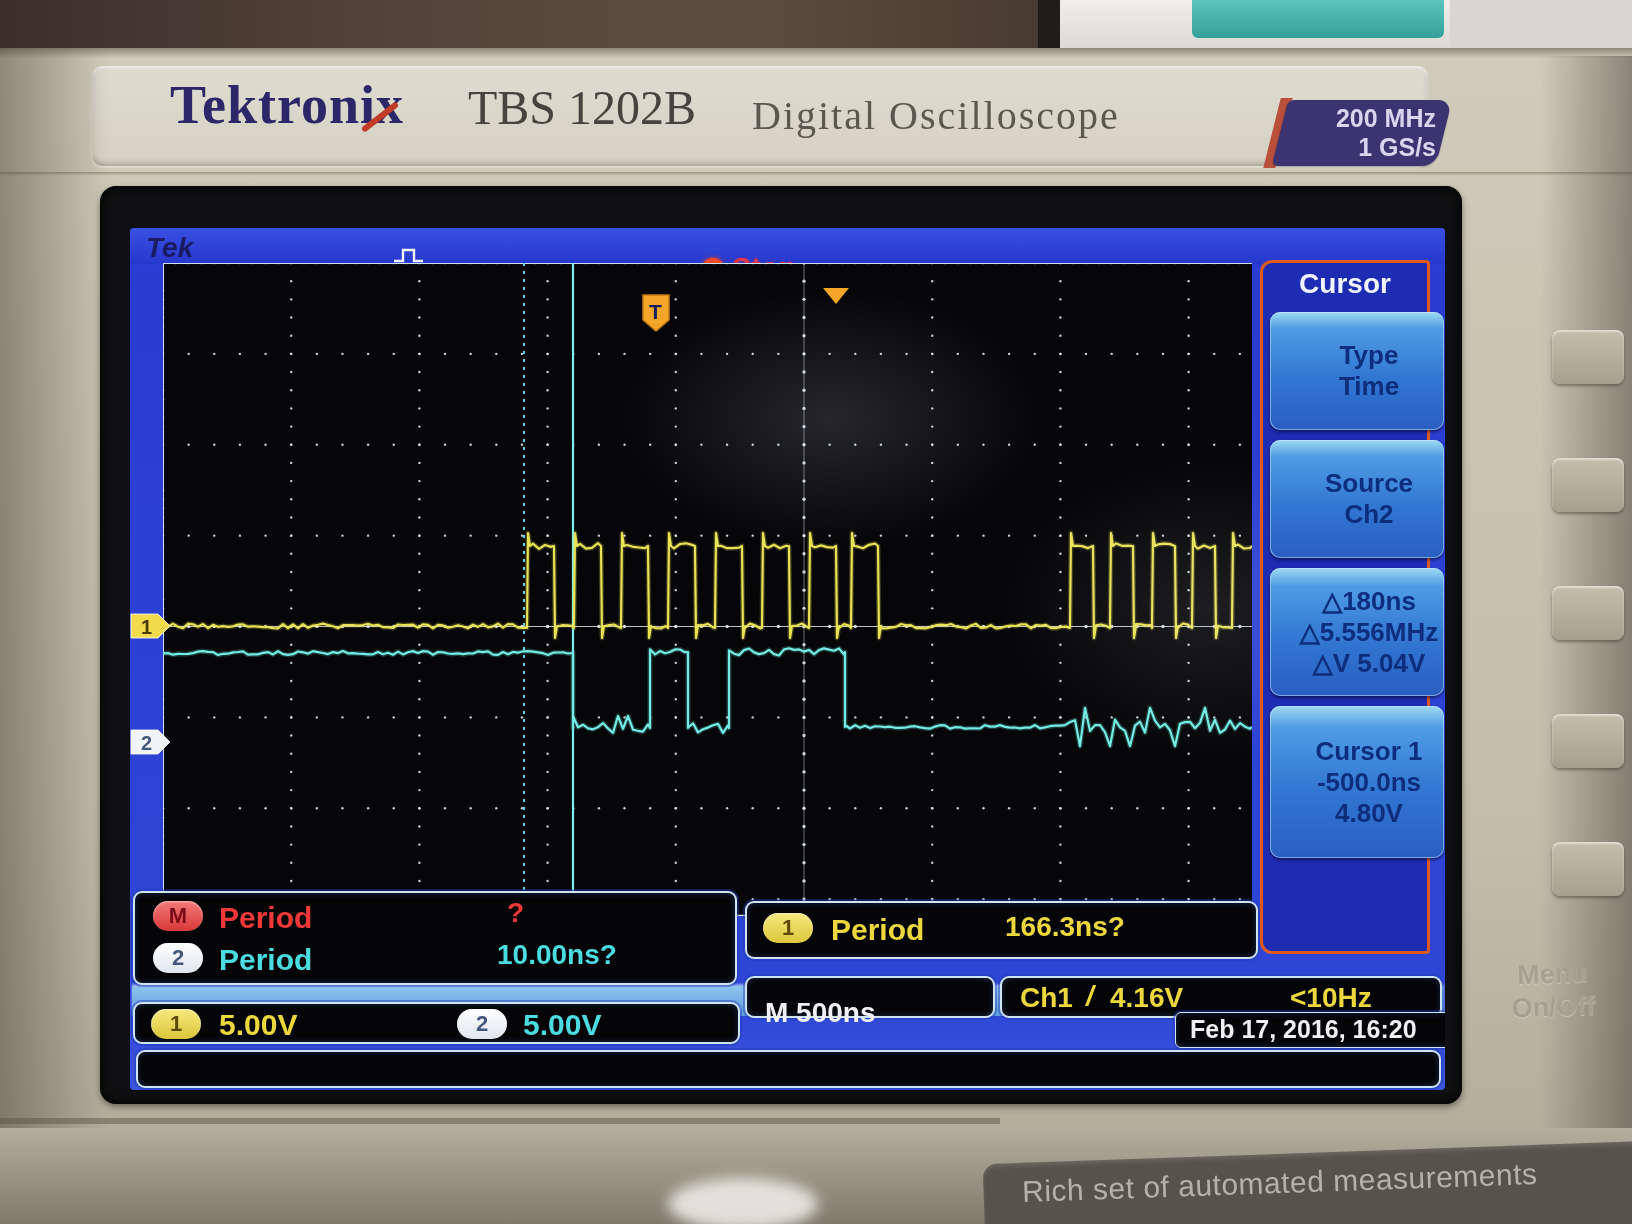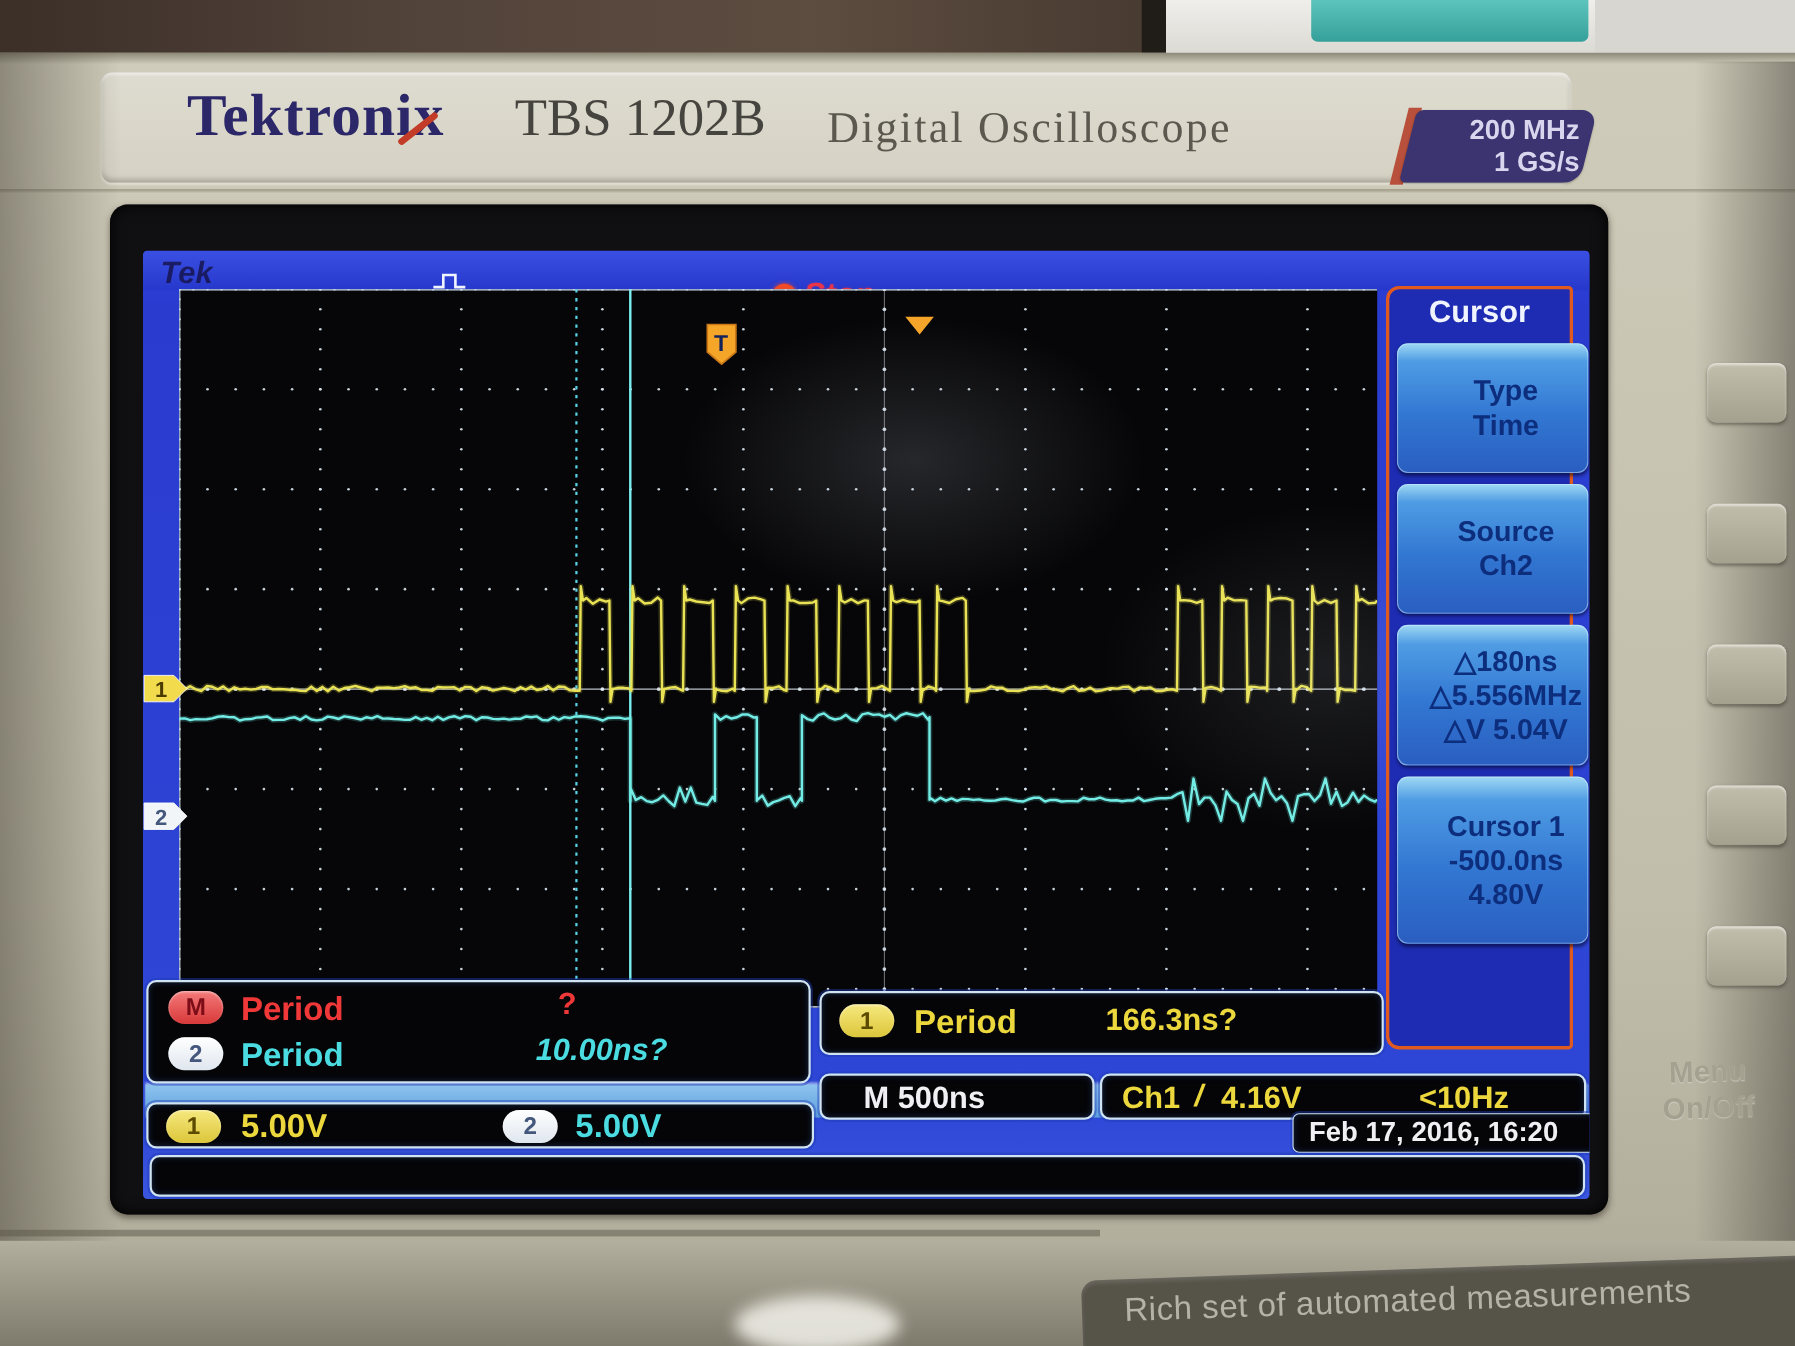--- a/index.html
+++ b/index.html
@@ -954,31 +954,31 @@
     </div>
 
     <div class="abs" id="blue-band"></div>
 
     <div class="abs ro-box" id="meas-box">
       <span class="abs pill pill-m" style="left:18px;top:8px;">M</span>
       <span class="abs ro-label t-red" style="left:84px;top:8px;">Period</span>
       <span class="abs ro-val t-red" style="left:372px;top:4px;">?</span>
       <span class="abs pill pill-w" style="left:18px;top:50px;">2</span>
       <span class="abs ro-label t-cyan" style="left:84px;top:50px;">Period</span>
-      <span class="abs ro-val t-cyan" style="left:352px;top:46px;font-style:italic;">10.00ns?</span>
+      <span class="abs ro-val t-cyan" style="left:362px;top:46px;">10.00ns?</span>
     </div>
 
     <div class="abs ro-box" id="period-box">
       <span class="abs pill pill-y" style="left:16px;top:10px;">1</span>
       <span class="abs ro-label t-yel" style="left:84px;top:10px;">Period</span>
       <span class="abs ro-val t-yel" style="left:258px;top:8px;">166.3ns?</span>
     </div>
 
     <div class="abs ro-box" id="tb-box">
-      <span class="abs ro-val t-wht" style="left:18px;top:4px;margin-left:20px;">M 500ns</span>
+      <span class="abs ro-val t-wht" style="left:18px;top:19px;">M 500ns</span>
     </div>
 
     <div class="abs ro-box" id="trig-box">
       <span class="abs ro-val t-yel" style="left:18px;top:4px;">Ch1</span>
       <span class="abs ro-val t-yel" style="left:84px;top:2px;font-style:italic;">/</span>
       <span class="abs ro-val t-yel" style="left:108px;top:4px;">4.16V</span>
       <span class="abs ro-val t-yel" style="left:288px;top:4px;">&lt;10Hz</span>
     </div>
 
     <div class="abs ro-box" id="volt-box">

